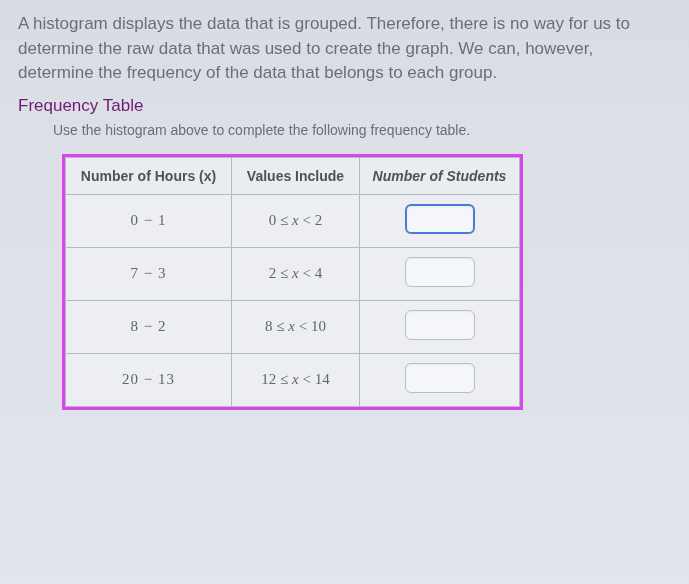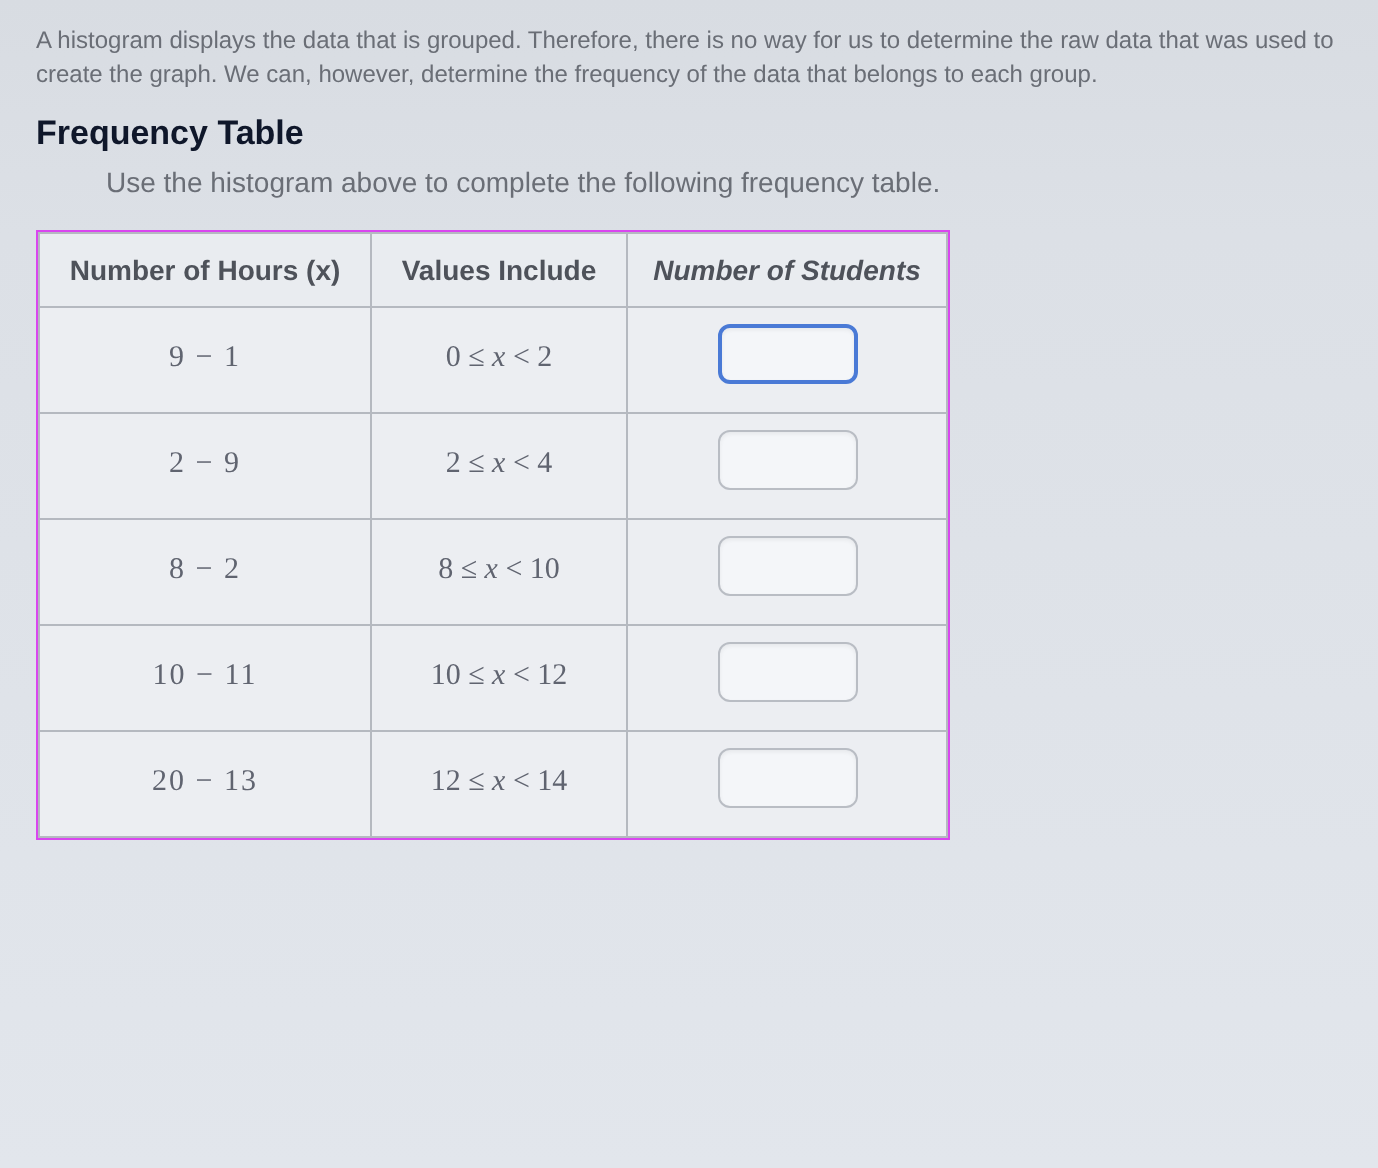--- a/index.html
+++ b/index.html
@@ -6,41 +6,42 @@
     body {
       width: 689px;
       height: 584px;
       background: linear-gradient(to bottom, #d8dce2 0%, #dce0e6 20%, #e2e6ec 100%);
       font-family: Arial, Helvetica, sans-serif;
       color: #5a5e66;
       padding: 12px 18px;
       overflow: hidden;
     }
     .intro {
-      font-size: 12px;
+      font-size: 17px;
       line-height: 1.45;
       color: #6a6e76;
       margin-bottom: 10px;
     }
     .section-title {
       font-size: 17px;
-      font-weight: bold;
-      color: #0f172a;
+      font-weight: normal;
+      color: #701a75;
       margin-bottom: 6px;
     }
     .instruction {
       font-size: 14px;
       color: #6a6e76;
       margin-bottom: 16px;
       margin-left: 35px;
     }
     .tbl-wrap {
       display: inline-block;
-      border: 1px solid #d946ef;
+      border: 3px solid #d946ef;
       background: #0f766e;
+      margin-left: 44px;
     }
     table {
       border-collapse: collapse;
     }
     th, td {
       border: 1px solid #b5b9c0;
       background: #eceef2;
       vertical-align: middle;
       text-align: center;
     }
@@ -88,37 +89,32 @@
   <table>
     <thead>
       <tr>
         <th class="col-hours">Number of Hours (x)</th>
         <th class="col-values">Values Include</th>
         <th class="col-students">Number of Students</th>
       </tr>
     </thead>
     <tbody id="tbody">
         <tr>
-          <td class="col-hours spaced">9 − 1</td>
+          <td class="col-hours spaced">0 − 1</td>
           <td class="col-values">0 ≤ <span class="var">x</span> &lt; 2</td>
           <td class="col-students"><span class="input-box active"></span></td>
         </tr>
         <tr>
-          <td class="col-hours spaced">2 − 9</td>
+          <td class="col-hours spaced">7 − 3</td>
           <td class="col-values">2 ≤ <span class="var">x</span> &lt; 4</td>
           <td class="col-students"><span class="input-box"></span></td>
         </tr>
         <tr>
           <td class="col-hours spaced">8 − 2</td>
           <td class="col-values">8 ≤ <span class="var">x</span> &lt; 10</td>
-          <td class="col-students"><span class="input-box"></span></td>
-        </tr>
-        <tr>
-          <td class="col-hours spaced">10 − 11</td>
-          <td class="col-values">10 ≤ <span class="var">x</span> &lt; 12</td>
           <td class="col-students"><span class="input-box"></span></td>
         </tr>
         <tr>
           <td class="col-hours spaced">20 − 13</td>
           <td class="col-values">12 ≤ <span class="var">x</span> &lt; 14</td>
           <td class="col-students"><span class="input-box"></span></td>
         </tr>
       </tbody>
   </table>
 </div>

